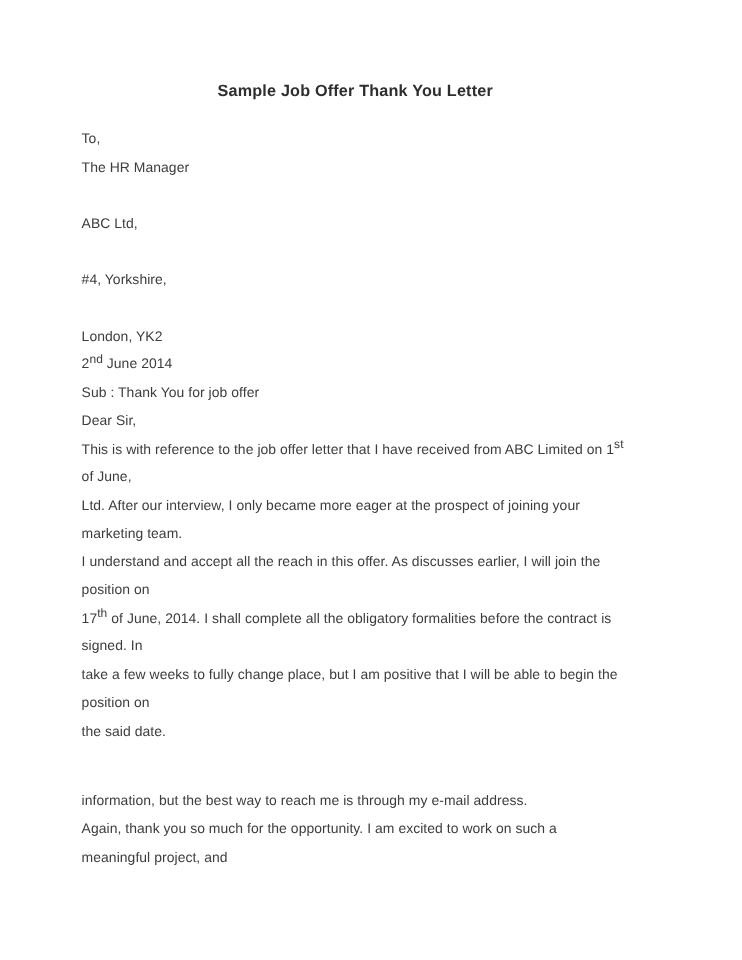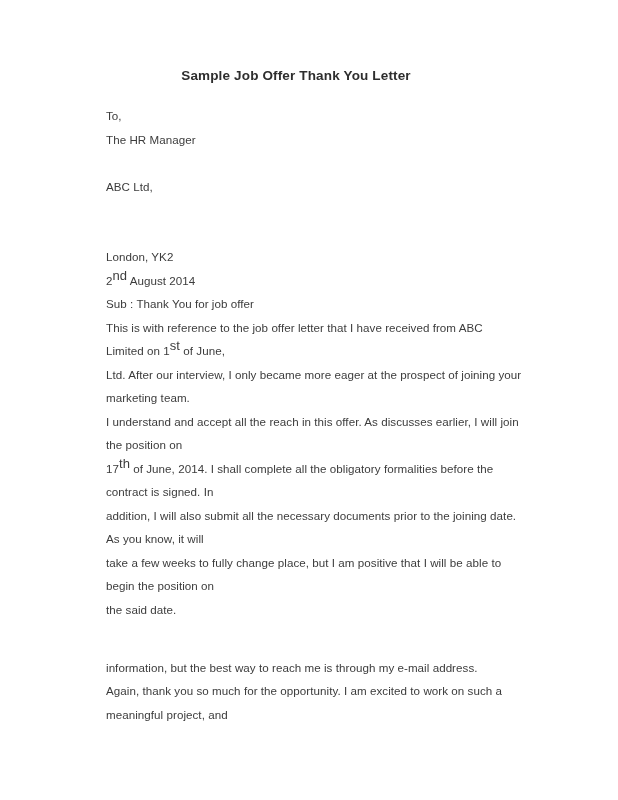--- a/index.html
+++ b/index.html
@@ -35,30 +35,29 @@
   .body-area {
     padding-left: 68px;
     padding-right: 70px;
   }
   .ln {
     font-size: 11.6px;
     line-height: 23.5px;
     color: #3c3c3c;
     white-space: pre-wrap;
     letter-spacing: 0.05px;
-    margin-left: 38px;
   }
   .gap {
     height: 23.5px;
   }
   .gap-sm {
     height: 11px;
   }
   sup {
-    font-size: 13px;
+    font-size: 10px;
     vertical-align: super;
     line-height: 0;
   }
 </style>
 </head>
 <body>
 
 <div class="page">
 
   <h1 class="doc-title">Sample Job Offer Thank You Letter</h1>
@@ -67,35 +66,36 @@
 
     <div class="ln">To,</div>
     <div class="ln">The HR Manager</div>
 
     <div class="gap"></div>
 
     <div class="ln">ABC Ltd,</div>
 
     <div class="gap"></div>
 
+    <div class="ln">#4, Yorkshire,</div>
 
     <div class="gap"></div>
 
     <div class="ln">London, YK2</div>
 
-    <div class="ln"><span>2</span><sup>nd</sup><span> August 2014</span></div>
+    <div class="ln"><span>2</span><sup>nd</sup><span> June 2014</span></div>
 
     <div class="ln">Sub : Thank You for job offer</div>
 
+    <div class="ln">Dear Sir,</div>
 
     <div class="ln"><span>This is with reference to the job offer letter that I have received from ABC Limited on 1</span><sup>st</sup><span> of June,</span></div>
     <div class="ln">Ltd. After our interview, I only became more eager at the prospect of joining your marketing team.</div>
     <div class="ln">I understand and accept all the reach in this offer. As discusses earlier, I will join the position on</div>
     <div class="ln"><span>17</span><sup>th</sup><span> of June, 2014. I shall complete all the obligatory formalities before the contract is signed. In</span></div>
-    <div class="ln">addition, I will also submit all the necessary documents prior to the joining date. As you know, it will</div>
     <div class="ln">take a few weeks to fully change place, but I am positive that I will be able to begin the position on</div>
     <div class="ln">the said date.</div>
 
     <div class="gap"></div>
     <div class="gap-sm"></div>
 
     <div class="ln">information, but the best way to reach me is through my e-mail address.</div>
 
     <div class="ln">Again, thank you so much for the opportunity. I am excited to work on such a meaningful project, and</div>
 

